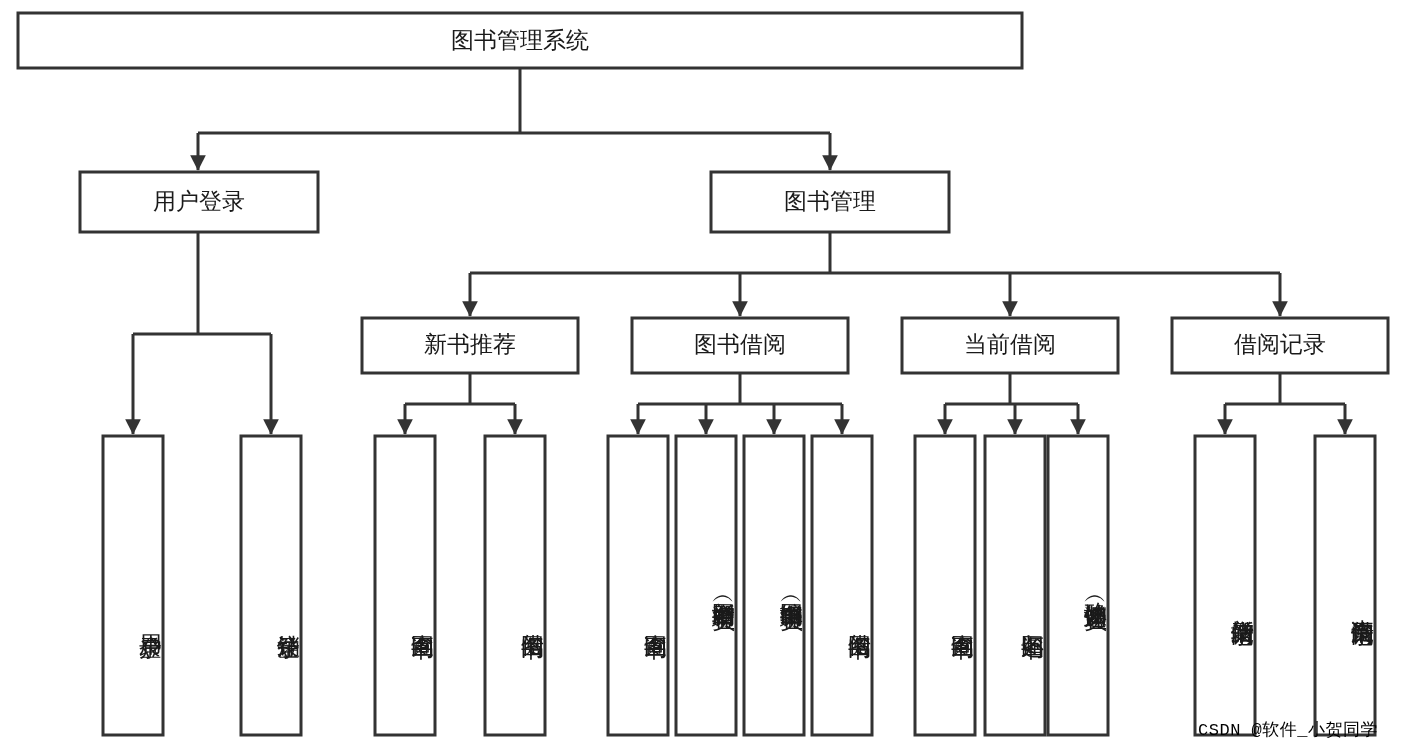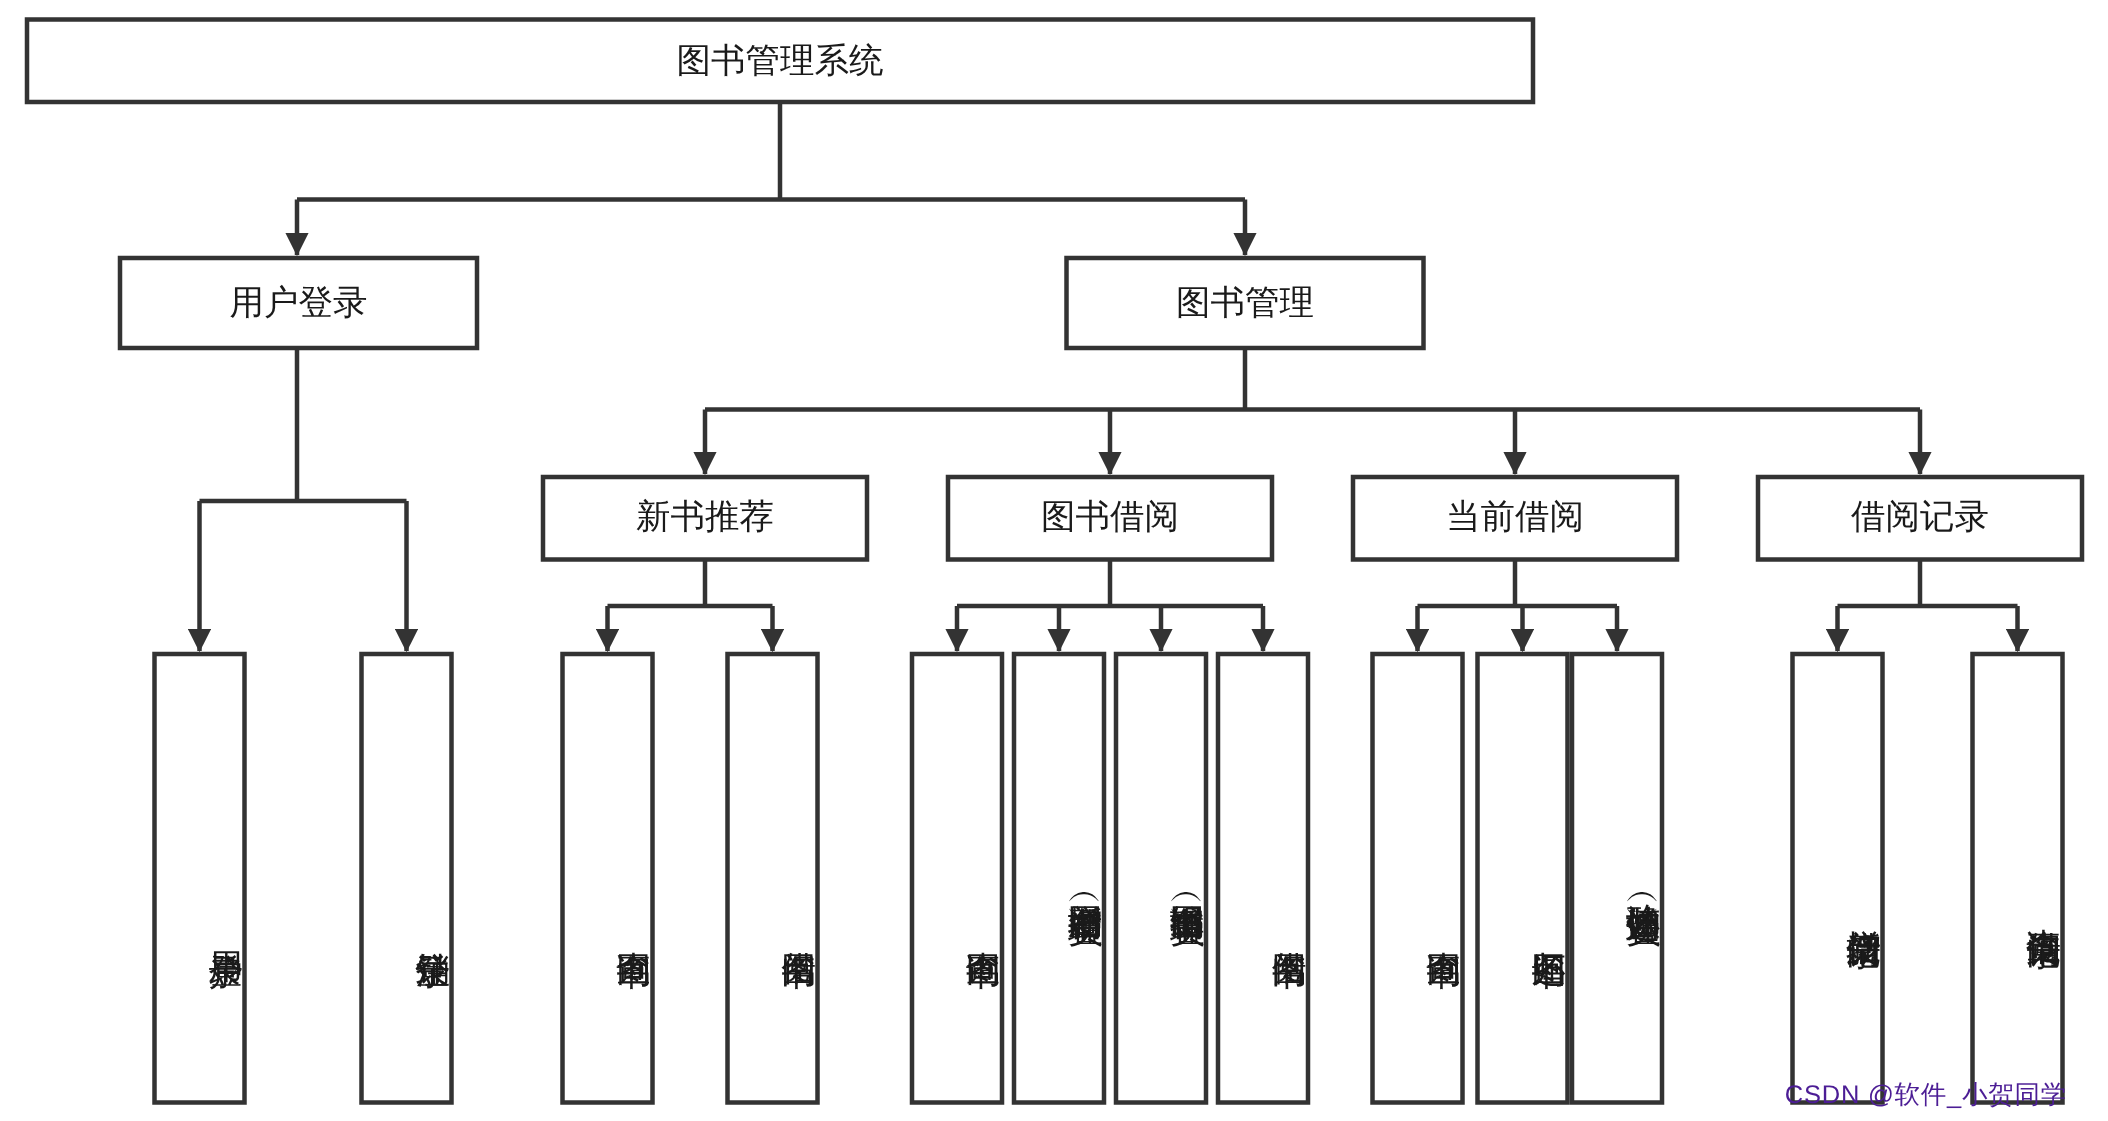--- a/index.html
+++ b/index.html
@@ -61,23 +61,23 @@
     display: flex;
     align-items: flex-start;
     justify-content: center;
     white-space: nowrap;
     pointer-events: none;
   }
   .watermark {
     position: absolute;
     right: 12px;
     bottom: 6px;
-    font-family: Liberation Sans, sans-serif;
+    font-family: Liberation Mono, monospace;
     font-size: 17px;
-    color: #4c1d95;
+    color: #000000;
     white-space: nowrap;
     letter-spacing: 0.5px;
   }
 </style>
 </head>
 <body>
 
 <div id="diagram-root">
 
   <svg id="flow" viewBox="0 0 1405 747">

